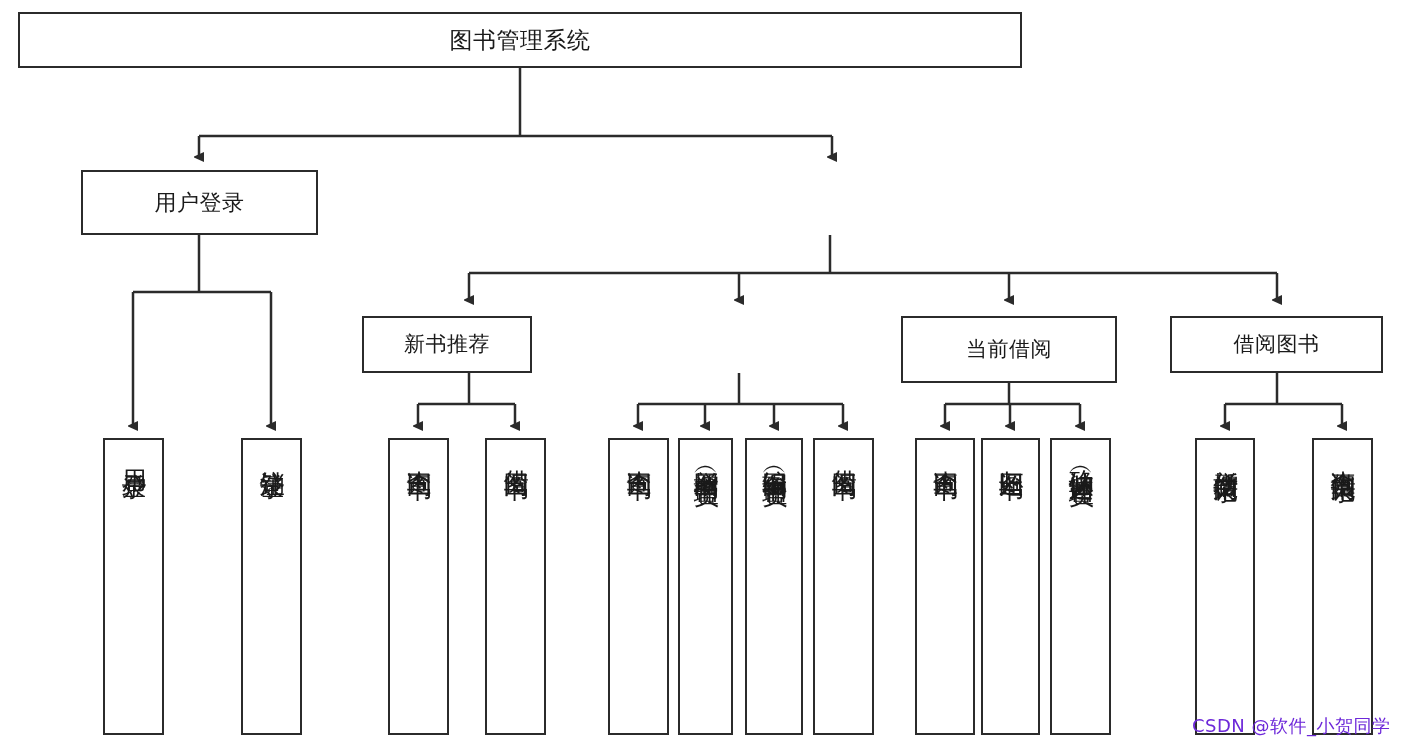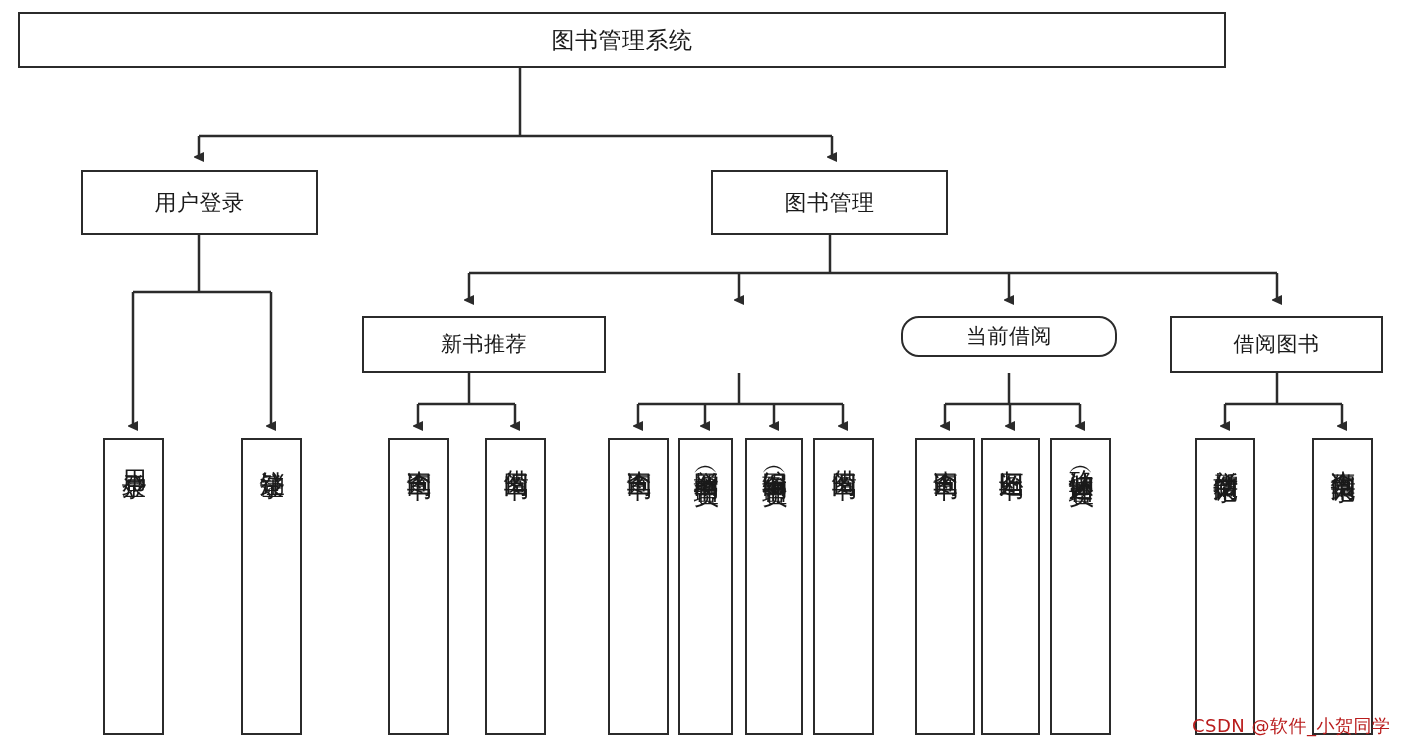--- a/index.html
+++ b/index.html
@@ -55,21 +55,21 @@
     line-height: 1.45;
     letter-spacing: 2px;
     white-space: nowrap;
   }
   .node.leaf.tall .label {
     font-size: 25px;
   }
   .watermark {
     position: absolute;
     font-size: 18px;
-    color: #b91c1c;
+    color: #6d28d9;
     white-space: nowrap;
     letter-spacing: 0.5px;
   }
 </style>
 </head>
 <body>
 
 <div id="canvas">
 
   <svg id="wires" viewBox="0 0 1405 747" xmlns="http://www.w3.org/2000/svg">
@@ -115,35 +115,32 @@
       <path d="M1010,404 L1010,426" marker-end="url(#arrow)"></path>
       <path d="M1080,404 L1080,426" marker-end="url(#arrow)"></path>
 
       <path d="M1277,373 L1277,404"></path>
       <path d="M1225,404 L1342,404"></path>
       <path d="M1225,404 L1225,426" marker-end="url(#arrow)"></path>
       <path d="M1342,404 L1342,426" marker-end="url(#arrow)"></path>
     </g>
   </svg>
 
-  <div class="node root" style="left:18px; top:12px; width:1208px; height:56px;">
+  <div class="node root" style="left:18px; top:12px; width:1004px; height:56px;">
     <span class="label">图书管理系统</span>
   </div>
 
   <div class="node lvl2" style="left:81px; top:170px; width:237px; height:65px;">
     <span class="label">用户登录</span>
   </div>
-  <div class="node lvl2" style="left:711px; top:170px; width:237px; height:65px;">
-    <span class="label">图书管理</span>
-  </div>
 
-  <div class="node lvl3" style="left:362px; top:316px; width:244px; height:57px;">
+  <div class="node lvl3" style="left:362px; top:316px; width:170px; height:57px;">
     <span class="label">新书推荐</span>
   </div>
-  <div class="node lvl3" style="left:901px; top:316px; width:216px; height:41px;border-radius:18px;">
+  <div class="node lvl3" style="left:901px; top:316px; width:216px; height:67px;">
     <span class="label">当前借阅</span>
   </div>
   <div class="node lvl3" style="left:1170px; top:316px; width:213px; height:57px;">
     <span class="label">借阅图书</span>
   </div>
 
   <div class="node leaf" style="left:103px; top:438px; width:61px; height:297px;">
     <span class="label">用户登录</span>
   </div>
   <div class="node leaf" style="left:241px; top:438px; width:61px; height:297px;">

